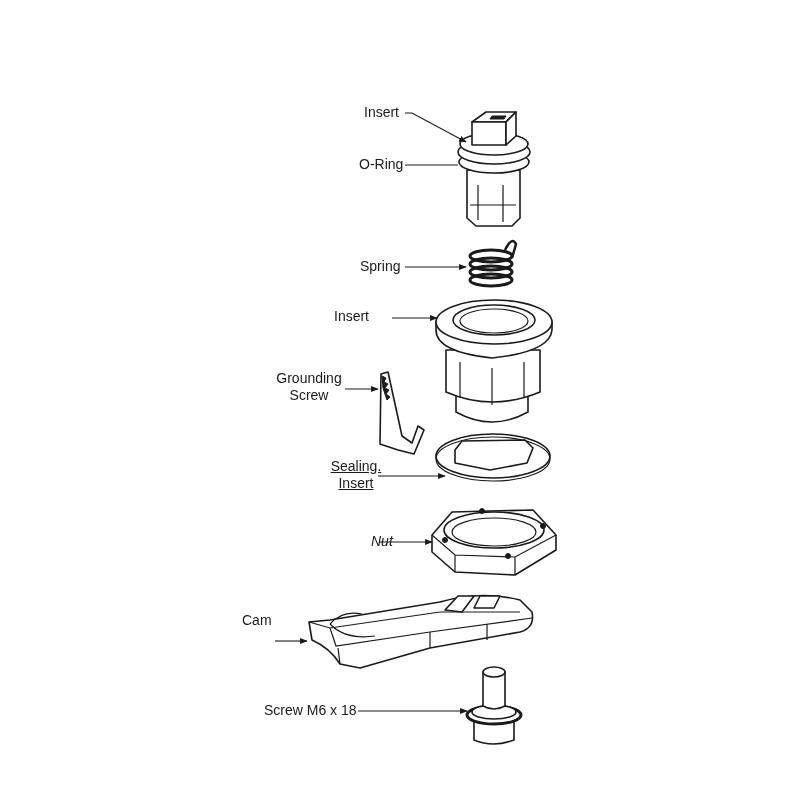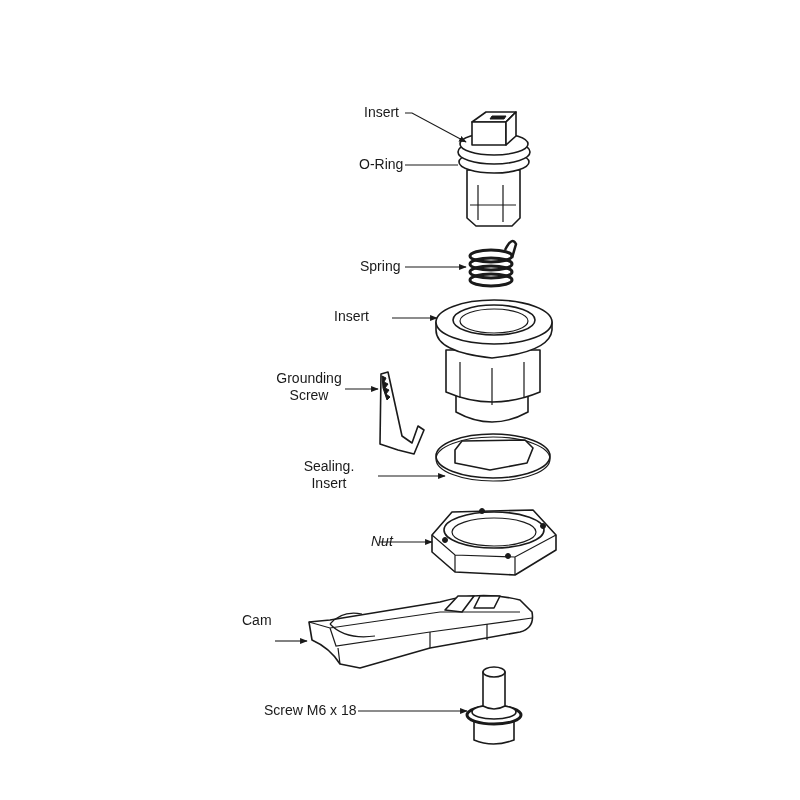--- a/index.html
+++ b/index.html
@@ -118,21 +118,21 @@
   <div class="label" style="left:364px; top:104px;">Insert</div>
   <div class="label" style="left:359px; top:156px;">O-Ring</div>
   <div class="label" style="left:360px; top:258px;">Spring</div>
   <div class="label" style="left:334px; top:308px;">Insert</div>
 
   <div class="label right" style="left:275px; top:370px; width:68px;">
     <div>Grounding</div>
     <div>Screw</div>
   </div>
 
-  <div class="label right" style="left:301px; top:458px; width:56px;">
+  <div class="label right" style="left:328px; top:458px; width:56px;text-decoration:underline;">
     <div>Sealing.</div>
     <div>Insert</div>
   </div>
 
   <div class="label" style="left:371px; top:533px;font-style:italic;">Nut</div>
   <div class="label" style="left:242px; top:612px;">Cam</div>
   <div class="label" style="left:264px; top:702px;">Screw M6 x 18</div>
 </div>
 
 </body></html>

